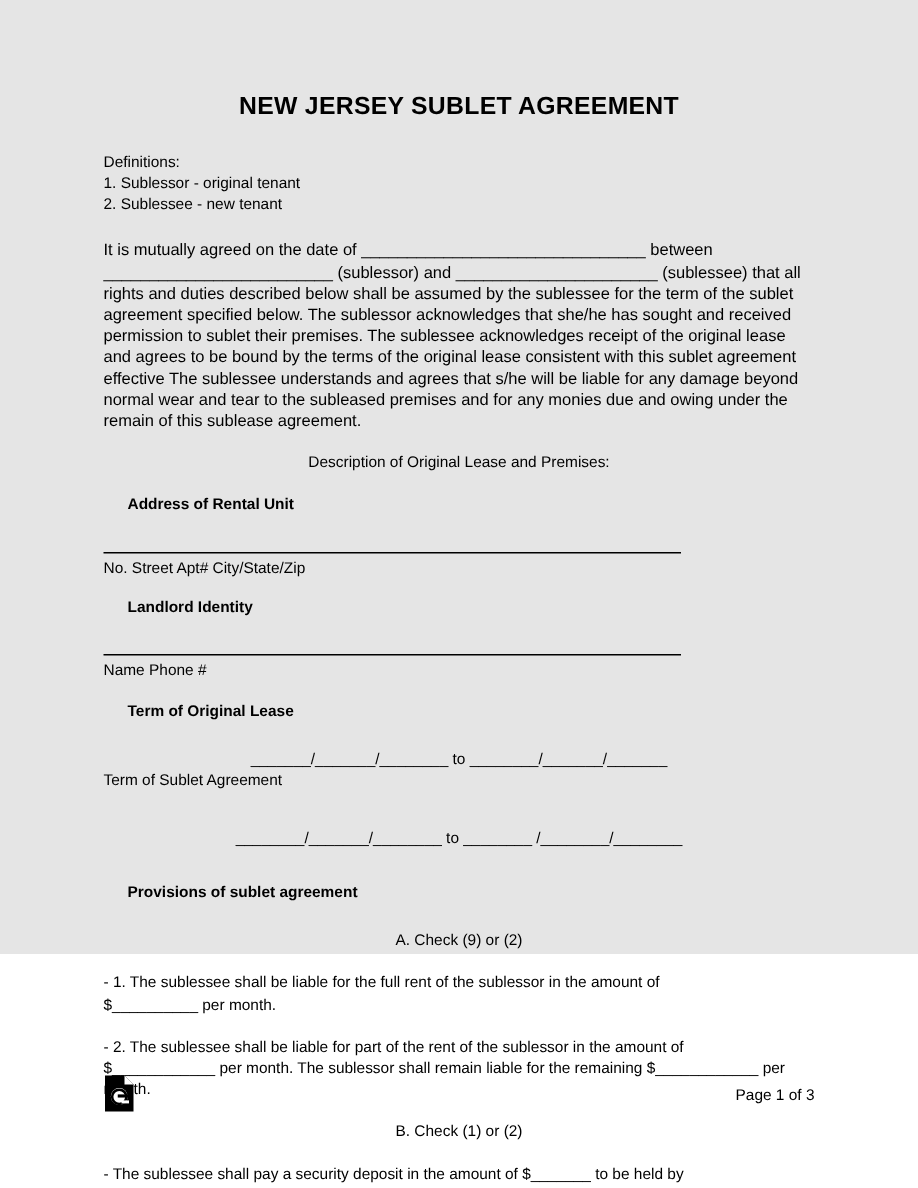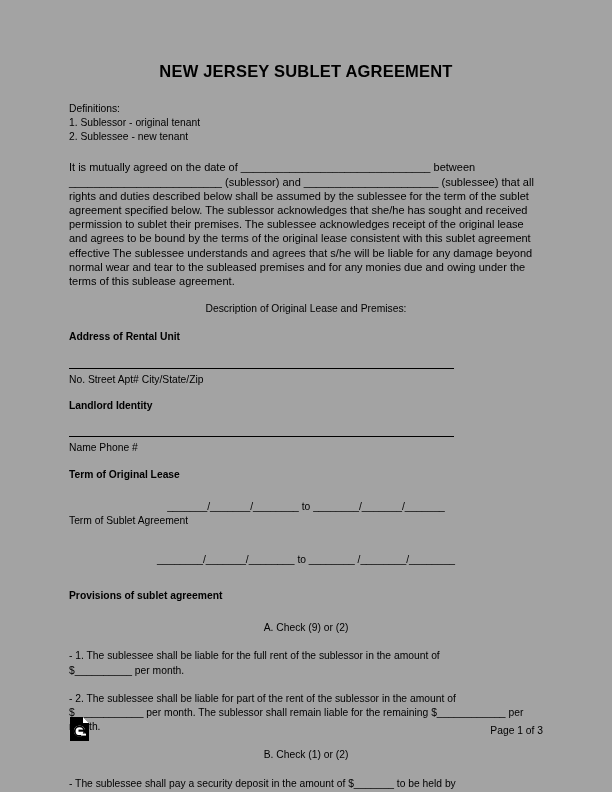--- a/index.html
+++ b/index.html
@@ -13,22 +13,22 @@
     height: 792px;
     position: relative;
     font-family: "Liberation Sans", sans-serif;
     color: #000000;
     overflow: hidden;
   }
   .page {
     position: absolute;
     left: 0; top: 0;
     width: 612px;
-    height: 792px;
-    background: #a3a3a3;
+    height: 636px;
+    background: #e5e5e5;
     box-sizing: border-box;
   }
   .content {
     position: absolute;
     left: 69px;
     top: 62px;
     width: 474px;
   }
   .doc-title {
     text-align: center;
@@ -54,21 +54,21 @@
   .section-label {
     font-size: 10.3px;
     line-height: 14.2px;
     margin: 0 0 14px 0;
     text-align: center;
   }
   .bold-head {
     font-size: 10.3px;
     font-weight: bold;
     line-height: 14.2px;
-    margin: 0 0 6px 0;
+    margin: 0 0 6px 16px;
   }
   .rule-block {
     margin: 0 0 4px 0;
   }
   .rule {
     border-bottom: 1.4px solid #000;
     width: 385px;
     height: 17px;
   }
   .rule-caption {
@@ -132,21 +132,21 @@
 
     <div class="para">
       <span class="ln">It is mutually agreed on the date of _______________________________ between</span>
       <span class="ln">_________________________ (sublessor) and ______________________ (sublessee) that all</span>
       <span class="ln">rights and duties described below shall be assumed by the sublessee for the term of the sublet</span>
       <span class="ln">agreement specified below. The sublessor acknowledges that she/he has sought and received</span>
       <span class="ln">permission to sublet their premises. The sublessee acknowledges receipt of the original lease</span>
       <span class="ln">and agrees to be bound by the terms of the original lease consistent with this sublet agreement</span>
       <span class="ln">effective The sublessee understands and agrees that s/he will be liable for any damage beyond</span>
       <span class="ln">normal wear and tear to the subleased premises and for any monies due and owing under the</span>
-      <span class="ln">terms of this sublease agreement.</span>
+      <span class="ln">remain of this sublease agreement.</span>
     </div>
 
     <div class="section-label">Description of Original Lease and Premises:</div>
 
     <div class="bold-head">Address of Rental Unit</div>
 
     <div class="rule-block">
       <div class="rule"></div>
     </div>
     <div class="rule-caption">No. Street Apt# City/State/Zip</div>

